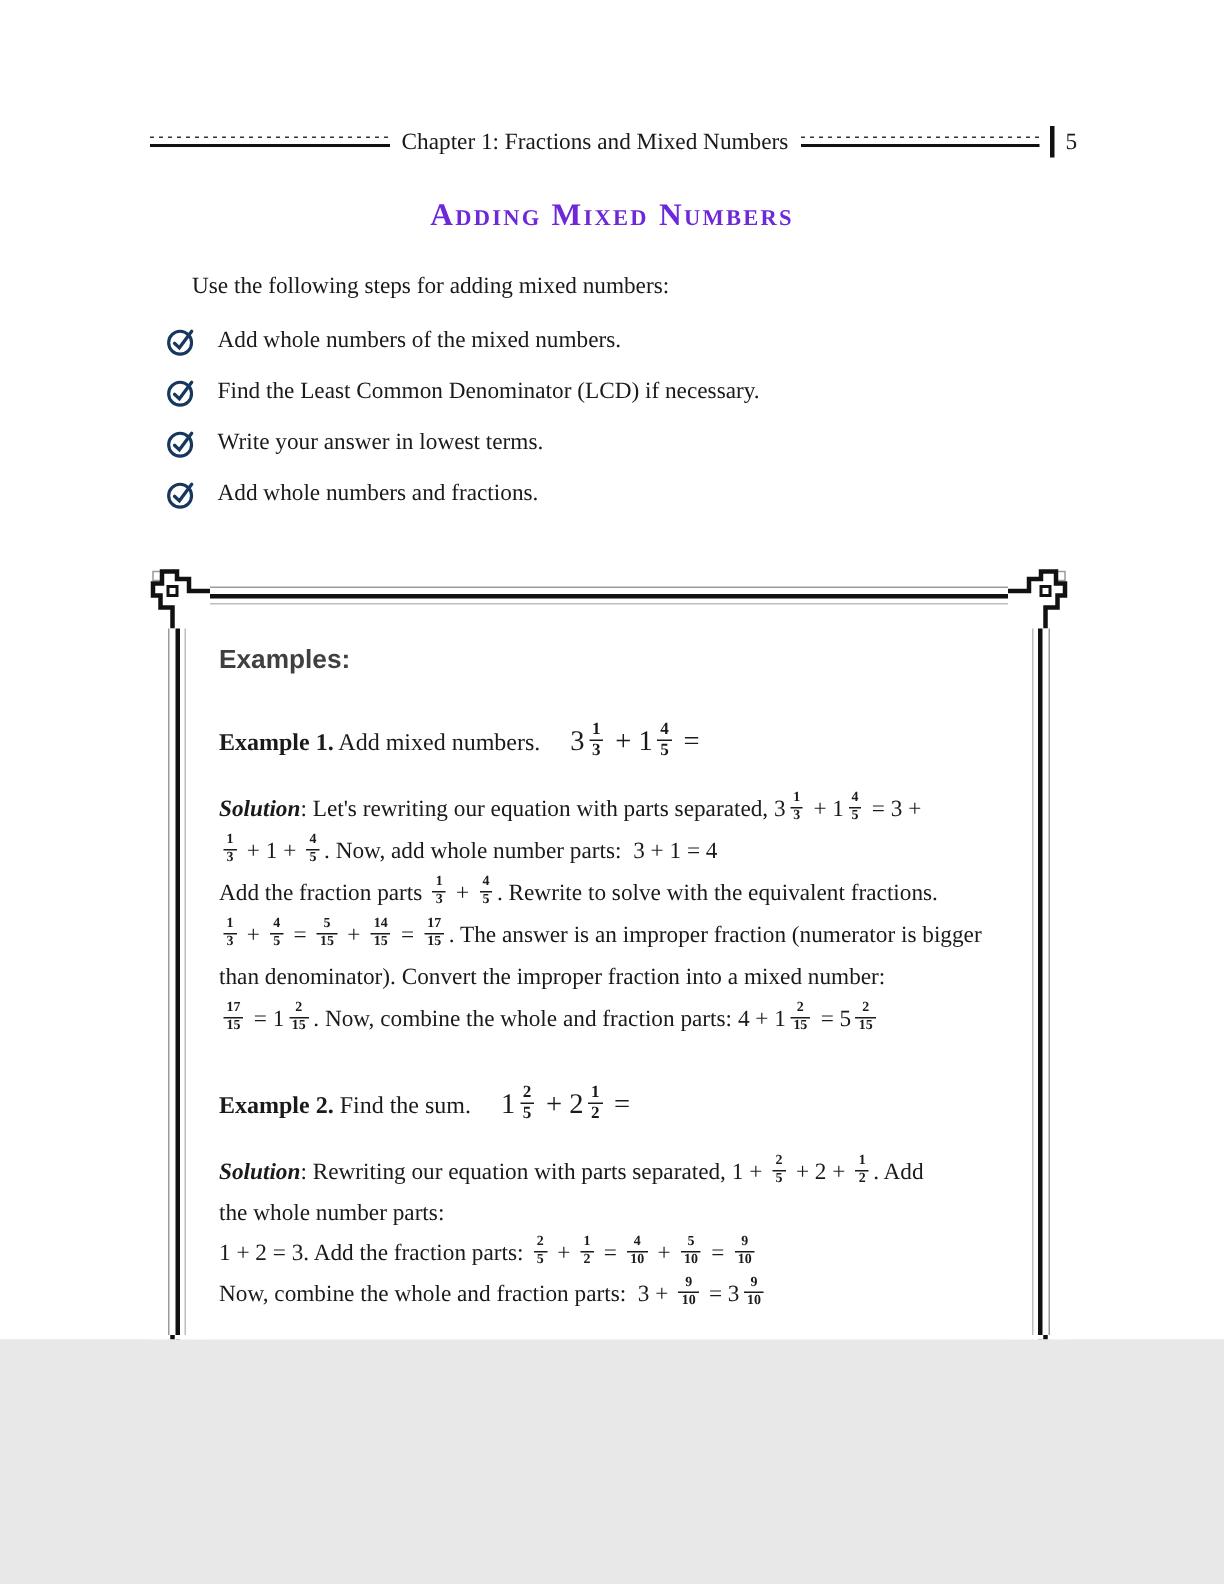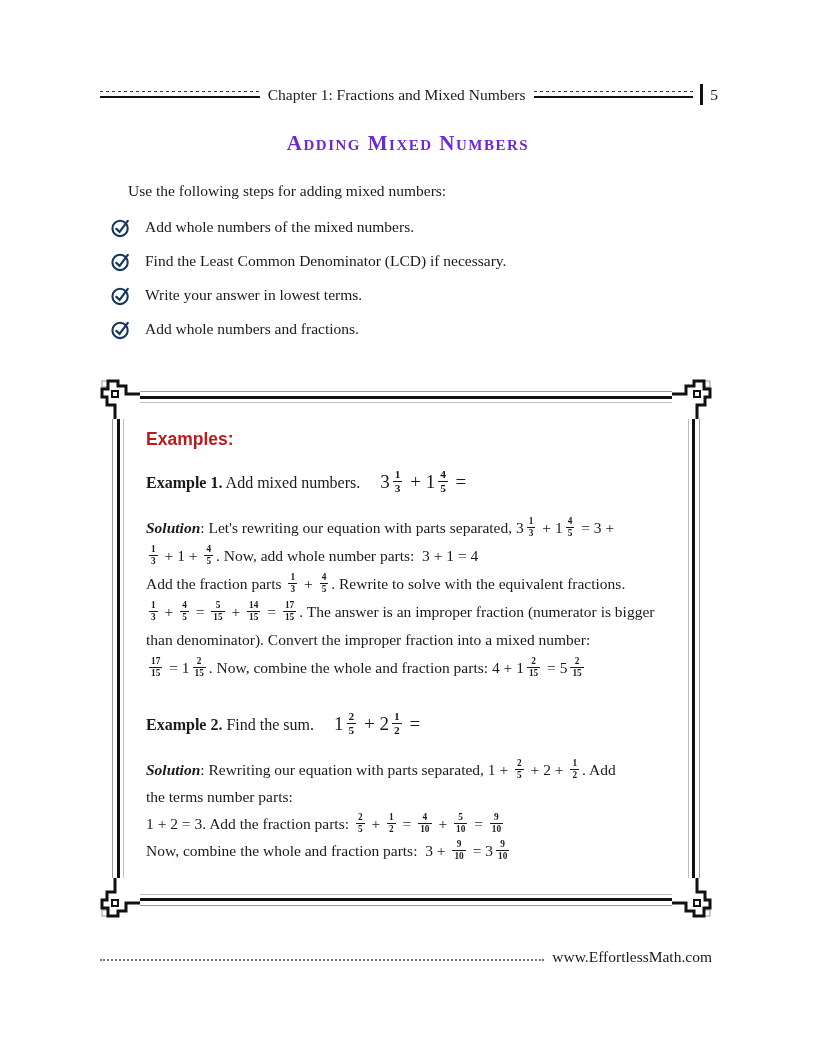--- a/index.html
+++ b/index.html
@@ -1,18 +1,18 @@
 <!DOCTYPE html>
 <html><head>
 <meta charset="utf-8">
 <style>
   * { margin:0; padding:0; box-sizing:border-box; }
   html,body { background:#e8e8e8; }
   .page {
-    position:relative; width:816px; height:1056px; margin:0 auto;
+    position:relative; width:816px; height:893px; margin:0 auto;
     background:#ffffff; color:#1a1a1a; overflow:hidden;
     font-family:"Liberation Serif","DejaVu Serif",serif;
   }
 
   
   .header { position:absolute; top:84px; left:100px; right:98px;
     display:flex; align-items:center; }
   .rule-dashed { flex:1; height:7px; border-bottom:2px solid #111;
     background-image:repeating-linear-gradient(90deg,#333 0 3px,transparent 3px 6px);
     background-size:100% 1px; background-repeat:no-repeat; background-position:top left; }
@@ -36,21 +36,21 @@
   .frame-outer { border:1px solid #9a9a9a; padding:4px; position:relative; background:#fff; }
   .frame-black { border:3px solid #111; padding:3px; }
   .frame-gray { border:1px solid #bdbdbd; padding:26px 14px 30px 22px; }
   .corner { position:absolute; width:40px; height:40px; background:#fff; z-index:2; }
   .corner.tl { top:-13px; left:-13px; }
   .corner.tr { top:-13px; right:-13px; transform:scaleX(-1); }
   .corner.bl { bottom:-13px; left:-13px; transform:scaleY(-1); }
   .corner.brc { bottom:-13px; right:-13px; transform:scale(-1,-1); }
 
   .examples-heading { font-family:"Liberation Sans","DejaVu Sans",sans-serif;
-    font-weight:bold; font-size:17.5px; color:#b91c1c; margin-bottom:20px; }
+    font-weight:bold; font-size:17.5px; color:#404040; margin-bottom:32px; }
 
   .ex-head { font-size:16px; margin-top:4px; min-height:34px; }
   .ex-label { font-weight:bold; }
   .eq { font-size:19px; margin-left:16px; white-space:nowrap; }
 
   .solution { font-size:15.5px; line-height:28px; margin-top:10px; }
   .solution2 { line-height:27px; }
   .s-bi { font-weight:bold; font-style:italic; }
 
   
@@ -213,21 +213,21 @@
                   <span class="fnum">1</span>
                   <span class="fden">2</span>
                 </span><span> =</span></span>
           </div>
           <div class="solution solution2"><span class="s-bi">Solution</span><span>: Rewriting our equation with parts separated, 1 + </span><span class="frac">
                 <span class="fnum">2</span>
                 <span class="fden">5</span>
               </span><span> + 2 + </span><span class="frac">
                 <span class="fnum">1</span>
                 <span class="fden">2</span>
-              </span><span>. Add</span><br><span>the terms number parts:</span><br><span>1 + 2 = 3. Add the fraction parts: </span><span class="frac">
+              </span><span>. Add</span><br><span>the whole number parts:</span><br><span>1 + 2 = 3. Add the fraction parts: </span><span class="frac">
                 <span class="fnum">2</span>
                 <span class="fden">5</span>
               </span><span> + </span><span class="frac">
                 <span class="fnum">1</span>
                 <span class="fden">2</span>
               </span><span> = </span><span class="frac">
                 <span class="fnum">4</span>
                 <span class="fden">10</span>
               </span><span> + </span><span class="frac">
                 <span class="fnum">5</span>

